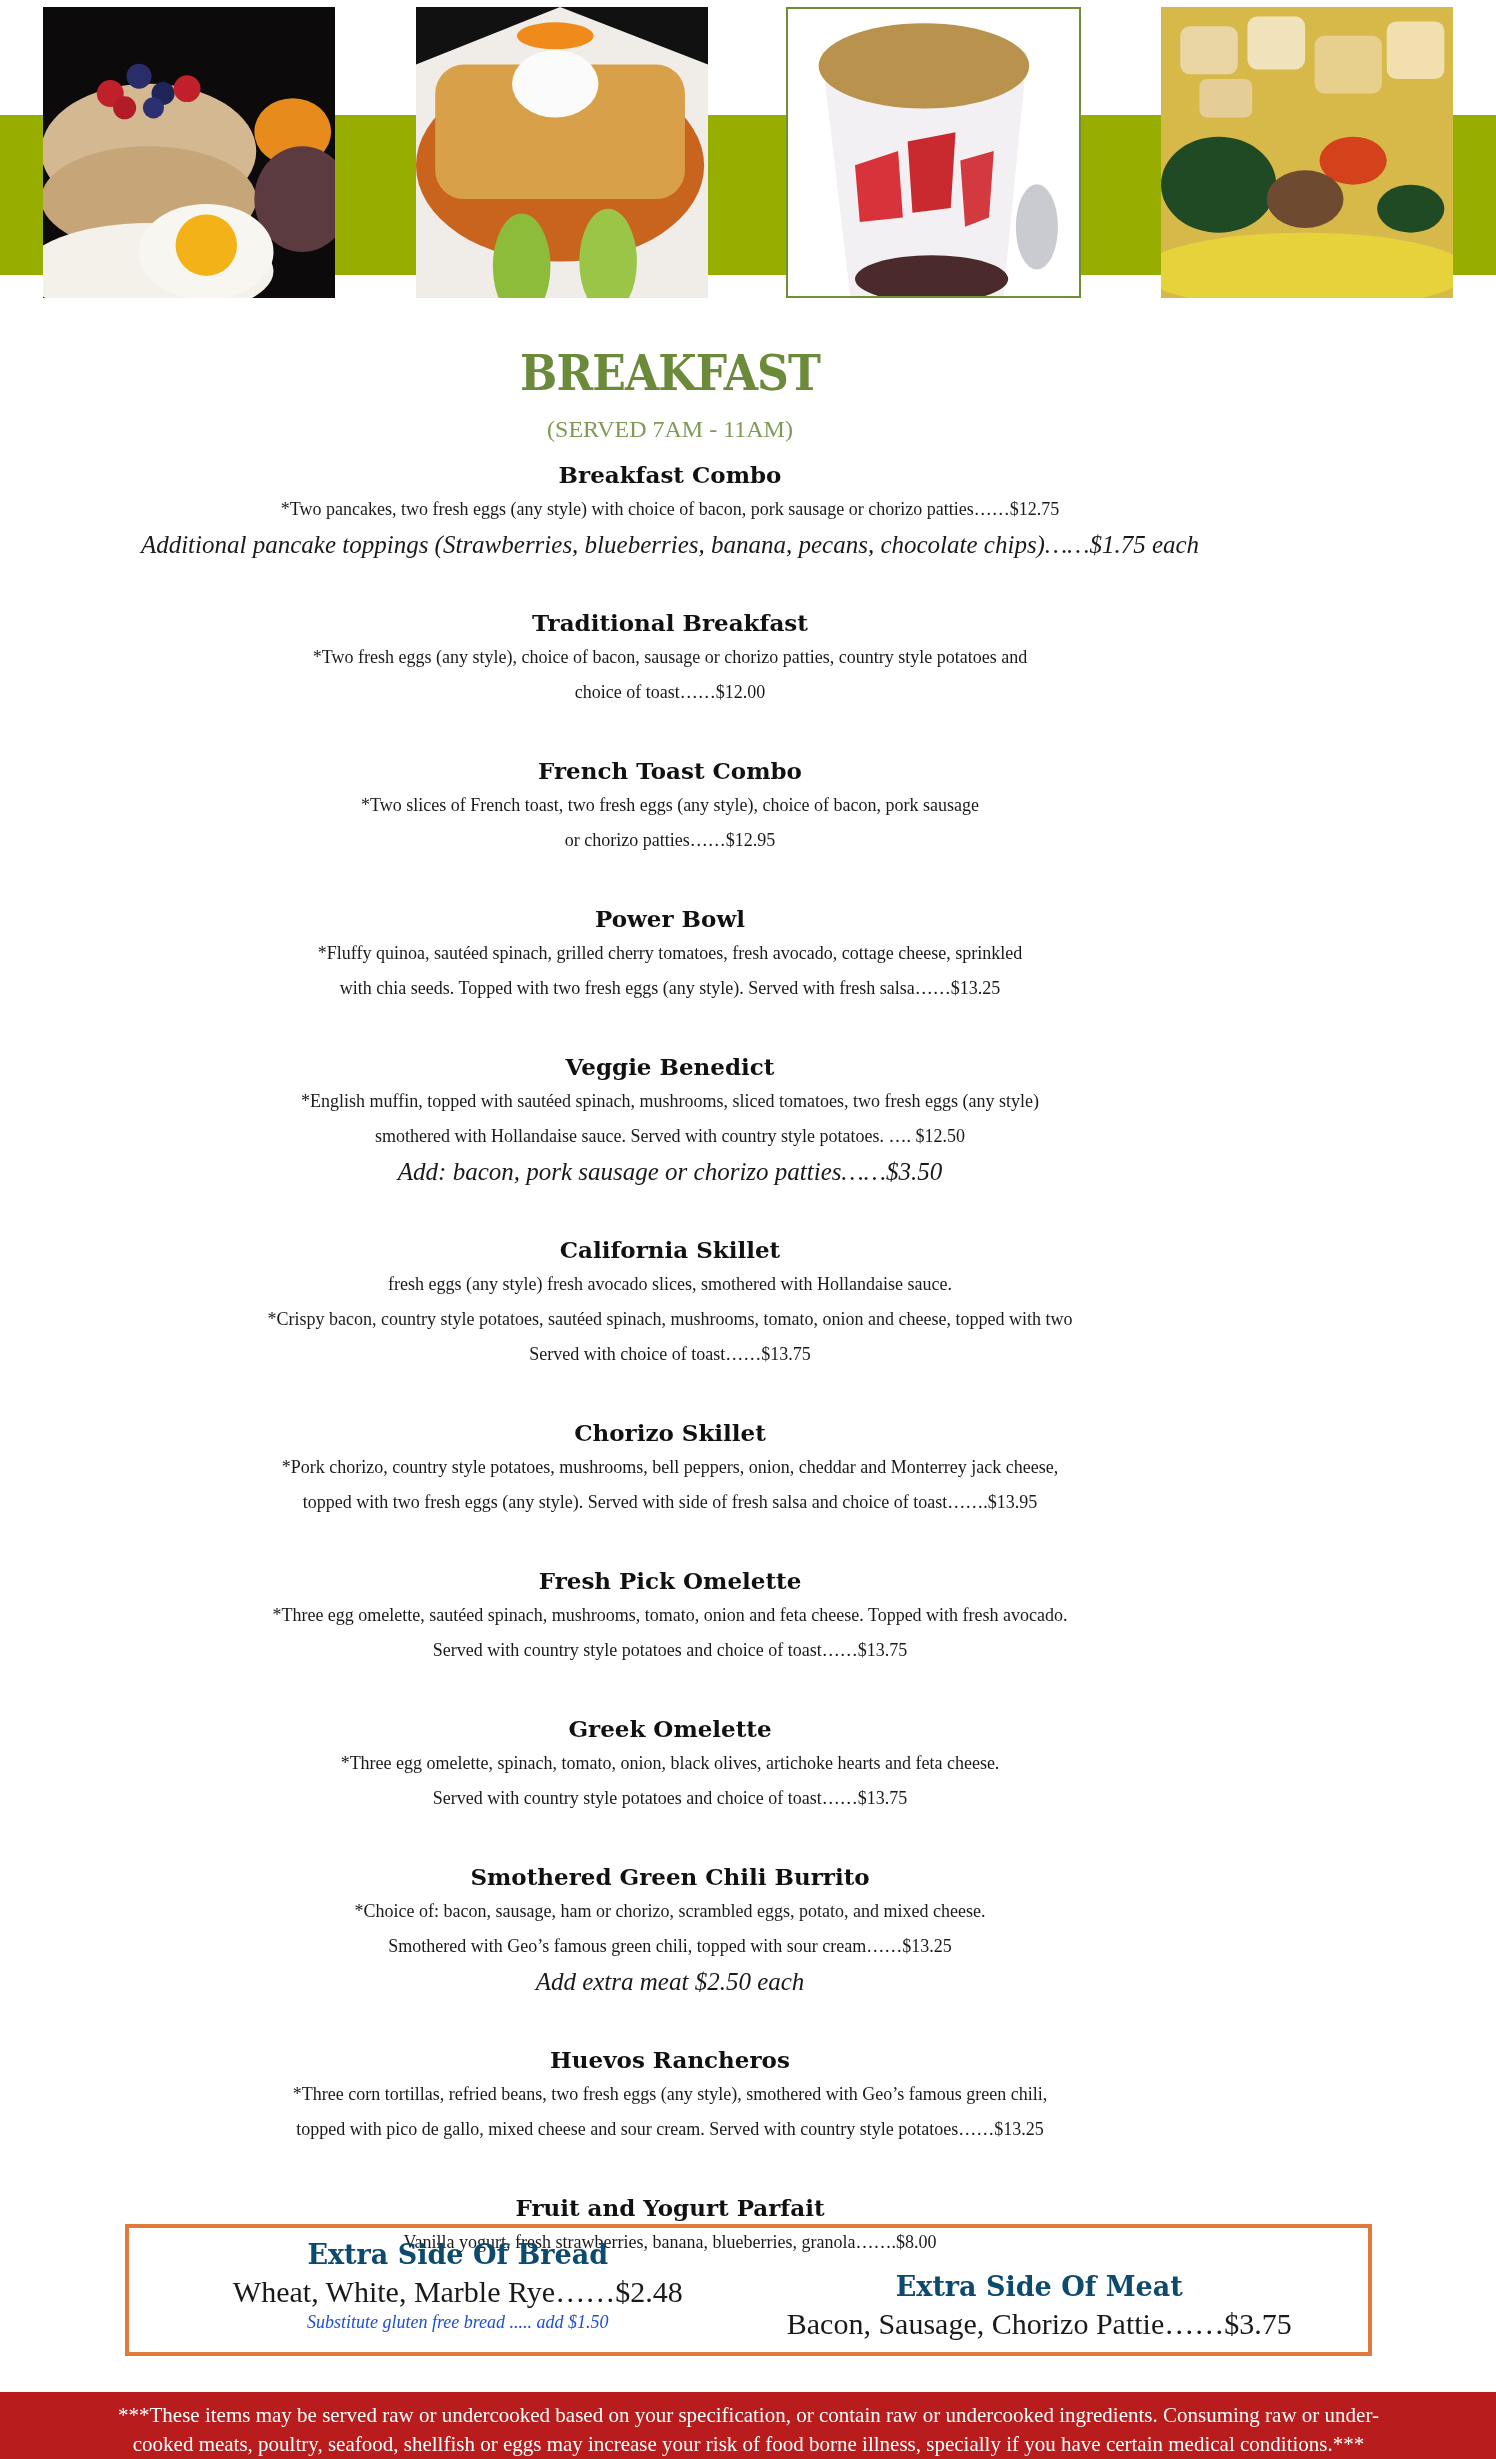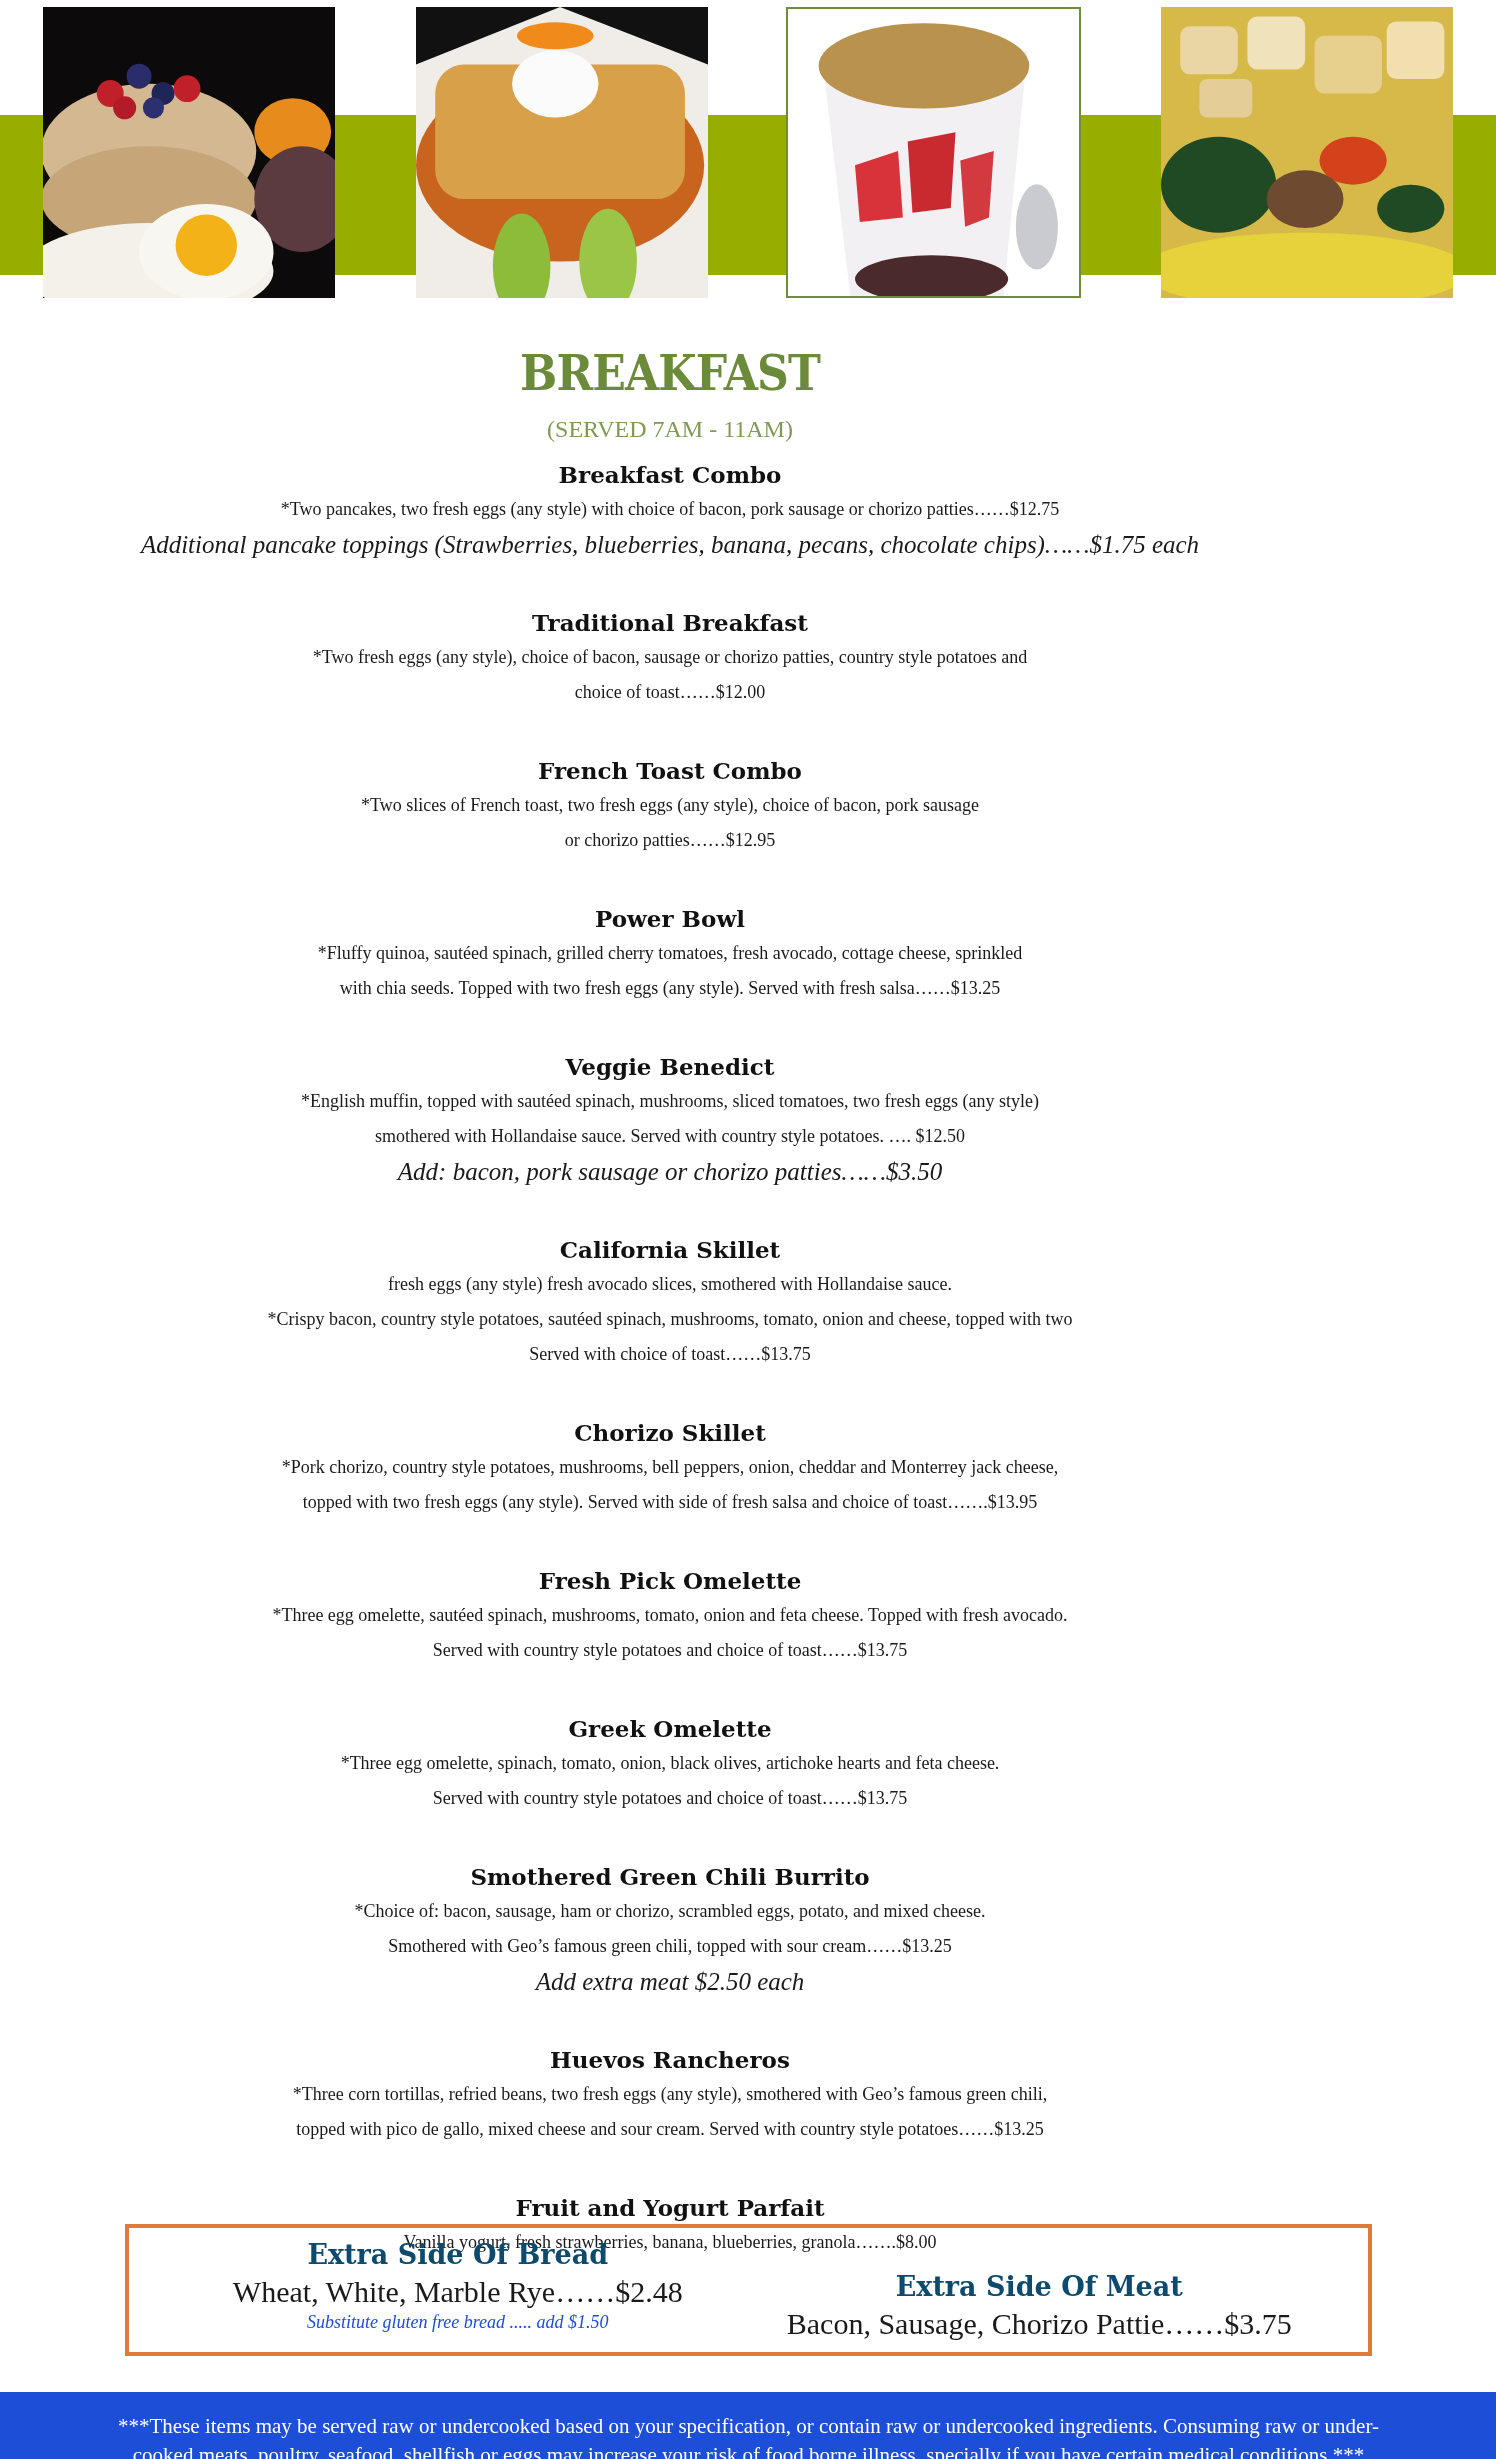--- a/index.html
+++ b/index.html
@@ -23,21 +23,21 @@
     .gap { height: 35px; }
 
     .sides { position: absolute; left: 125px; top: 2224px; width: 1247px; height: 132px; border: 4.8px solid #e07a3a; display: flex; }
     .side { flex: 1; text-align: center; padding-top: 7.7px; }
     .side-title { font-family: "DejaVu Serif", serif; font-weight: bold; font-size: 27px; line-height: 37px; color: #0c4a6e; display: block; }
     .side-desc { font-size: 30px; line-height: 38px; display: block; color: #1a1a1a; }
     .side-note { font-size: 18px; line-height: 23px; font-style: italic; display: block; color: #1d4ed8; }
     .side.left { padding-left: 38px; }
     .side.right { padding-right: 38px; margin-top: 32px; }
 
-    .footer { position: absolute; left: 0; top: 2392px; width: 1497px; height: 67px; background: #1d4ed8; color: #ffffff; text-align: center; font-size: 21px; line-height: 29px; padding-top: 20px; }
+    .footer { position: absolute; left: 0; top: 2392px; width: 1497px; height: 67px; background: #b91c1c; color: #ffffff; text-align: center; font-size: 21px; line-height: 29px; padding-top: 9px; }
   </style>
 </head>
 <body>
 
 <div class="banner">
   <div class="band"></div>
 
   <div class="photo" style="left:43px;" title="Pancakes topped with strawberries and blueberries, fried egg and sausage patty">
     <svg viewBox="0 0 304 303" preserveAspectRatio="none">
       <rect width="304" height="303" fill="#0c0a0a"></rect>

